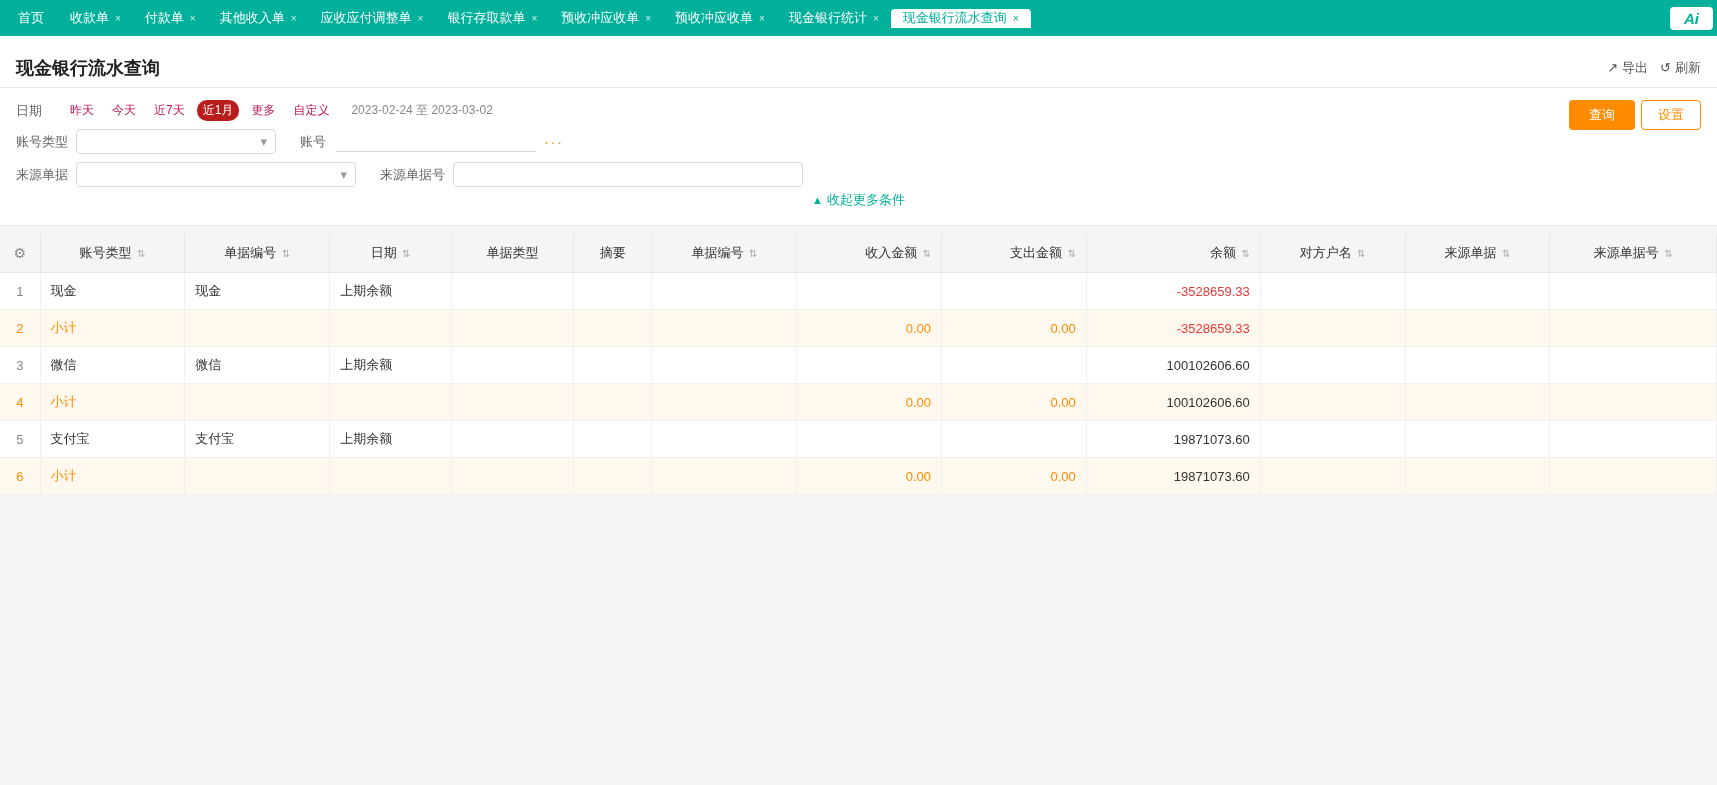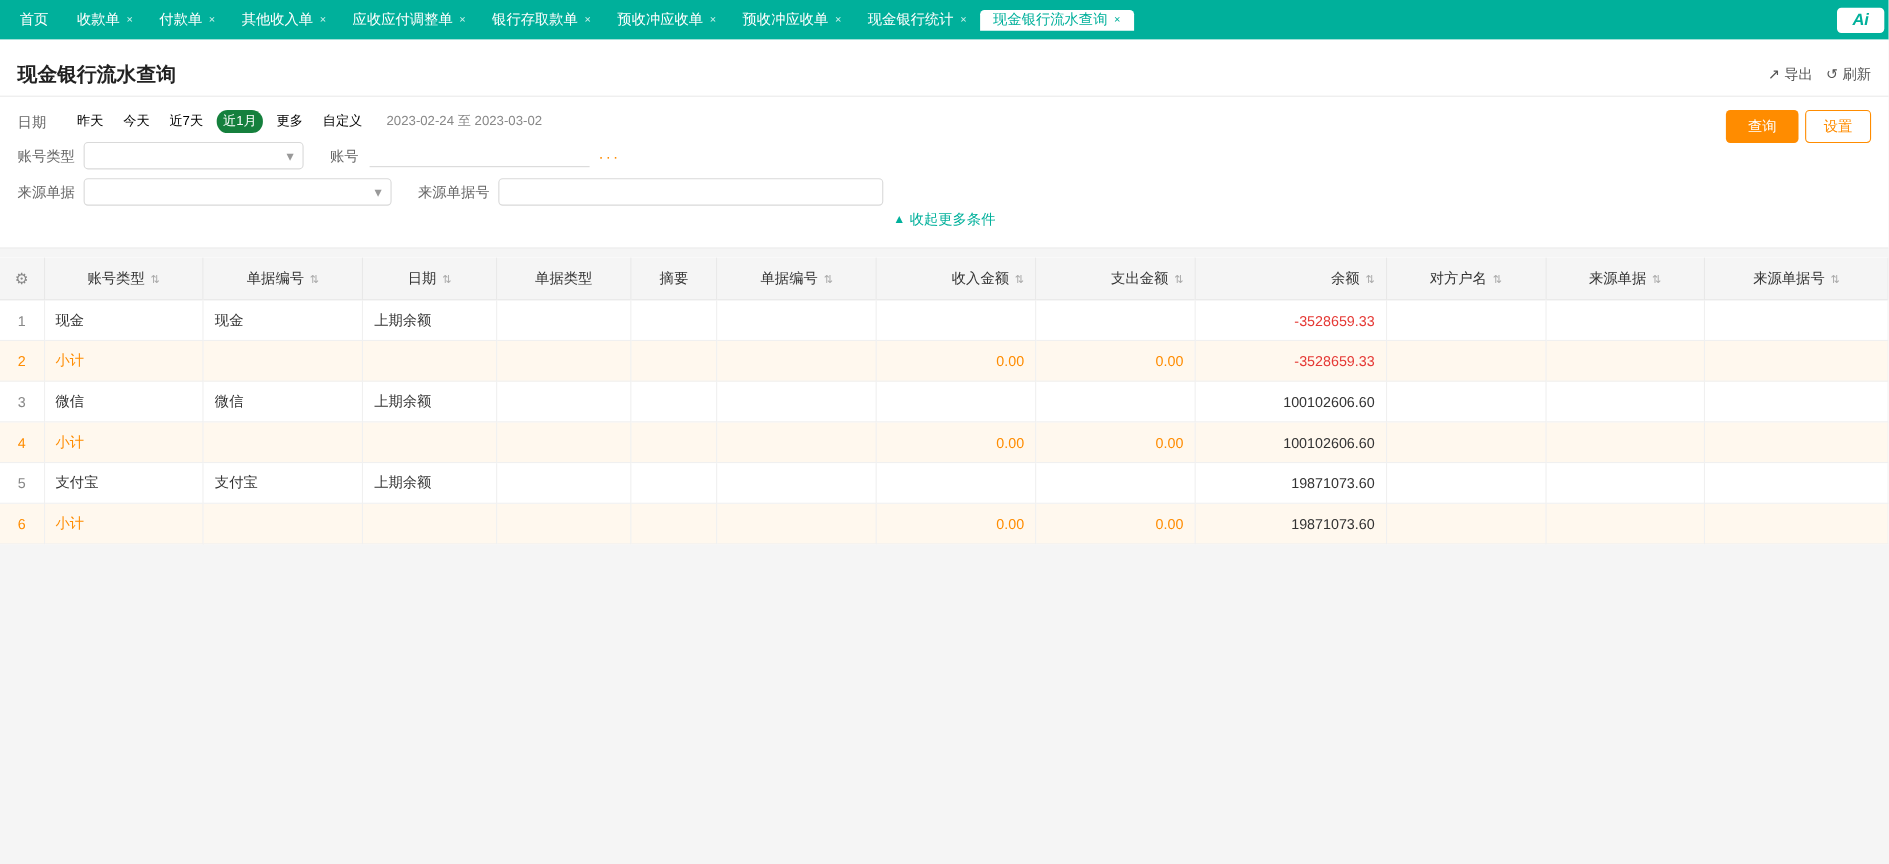--- a/index.html
+++ b/index.html
@@ -86,28 +86,28 @@
       color: #666;
       white-space: nowrap;
       min-width: 36px;
     }
     .filter-date-options {
       display: flex;
       align-items: center;
       gap: 6px;
     }
     .date-opt {
-      color: #000000;
+      color: #be185d;
       cursor: pointer;
       padding: 2px 6px;
       border-radius: 10px;
       font-size: 12px;
     }
     .date-opt.active {
-      background: #15803d;
+      background: #b91c1c;
       color: #fff;
       border-radius: 10px;
     }
     .date-range {
       color: #888;
       font-size: 12px;
       margin-left: 4px;
     }
     .filter-select {
       display: flex;

